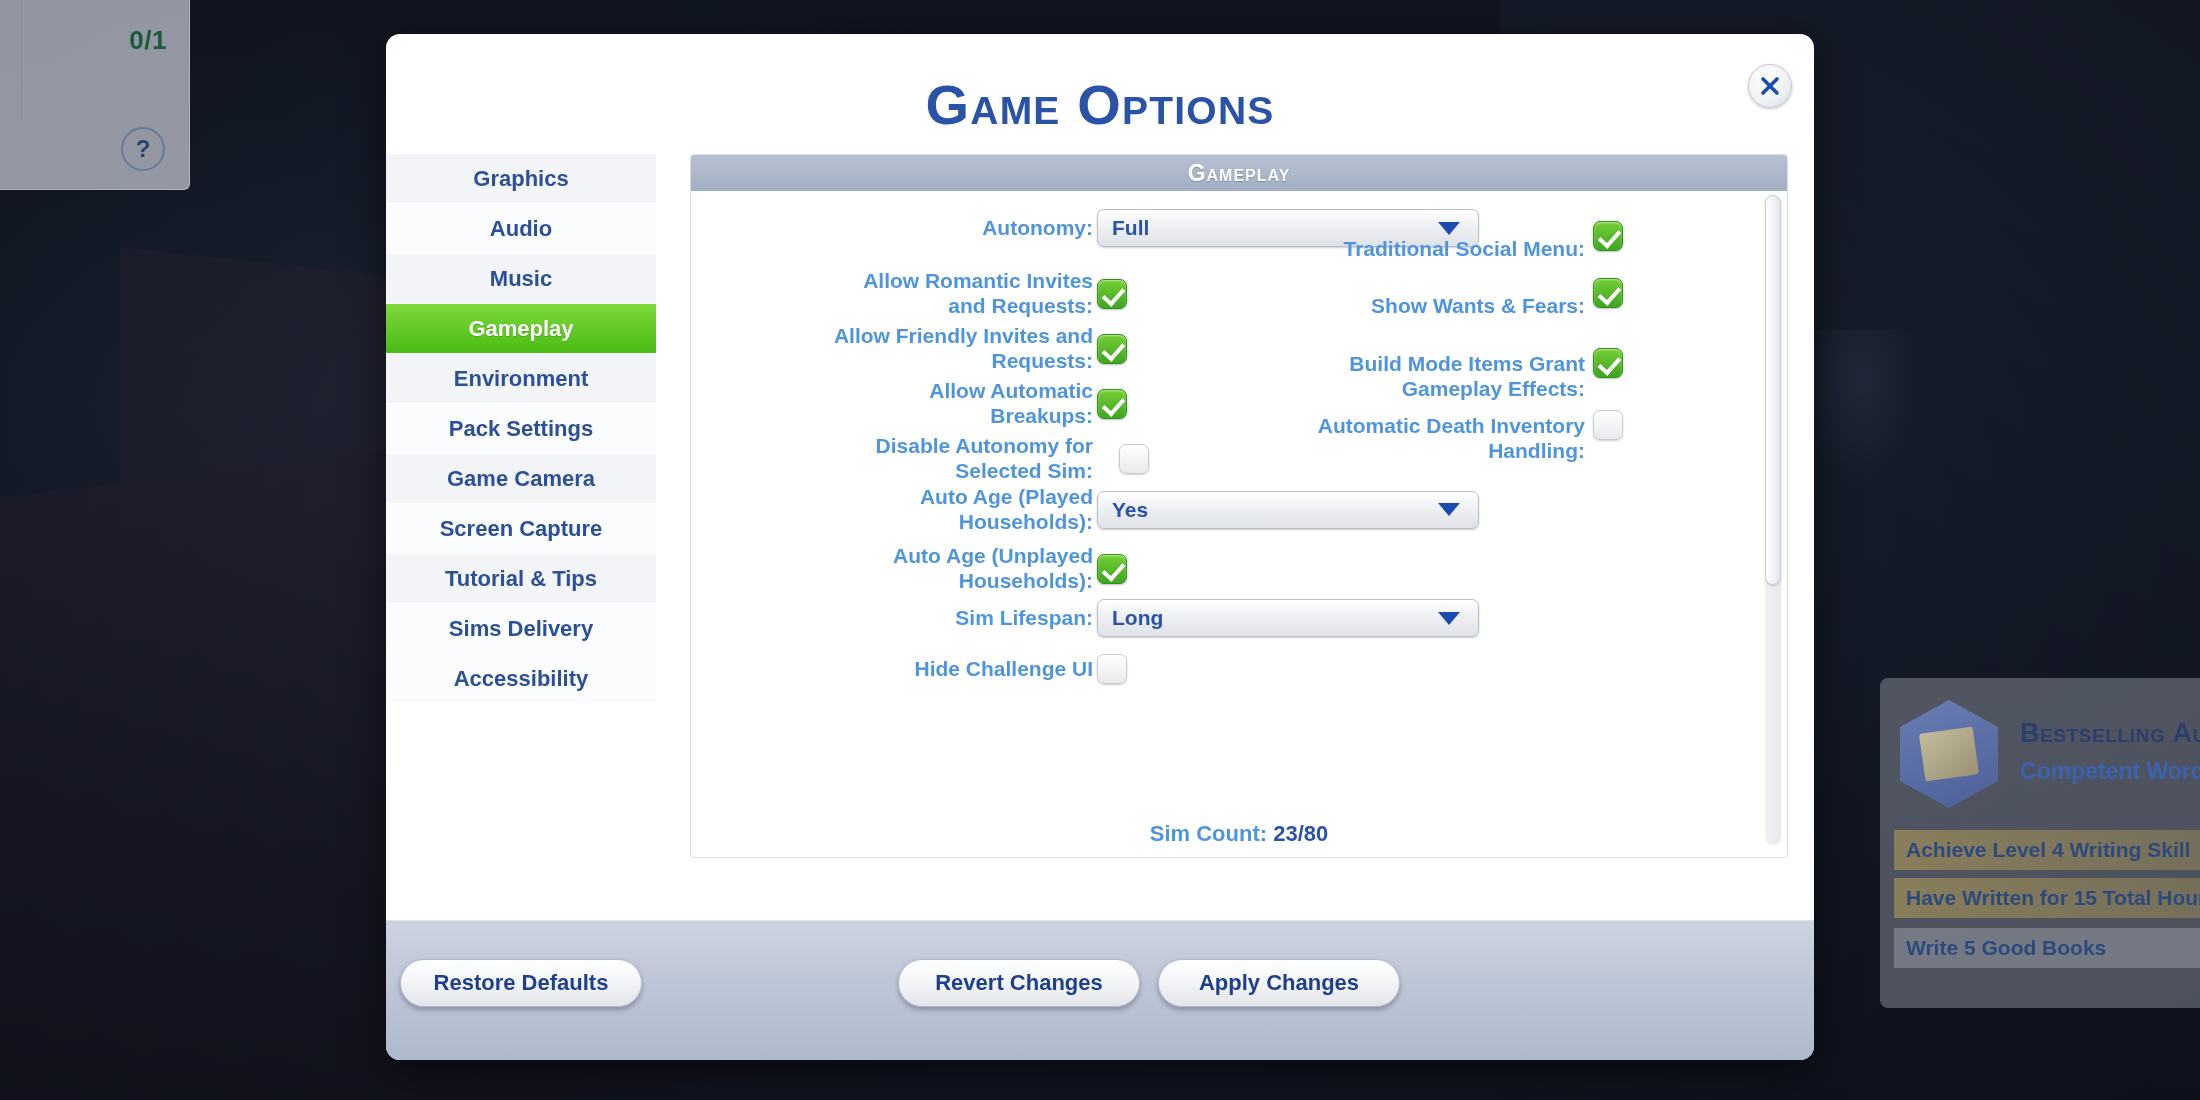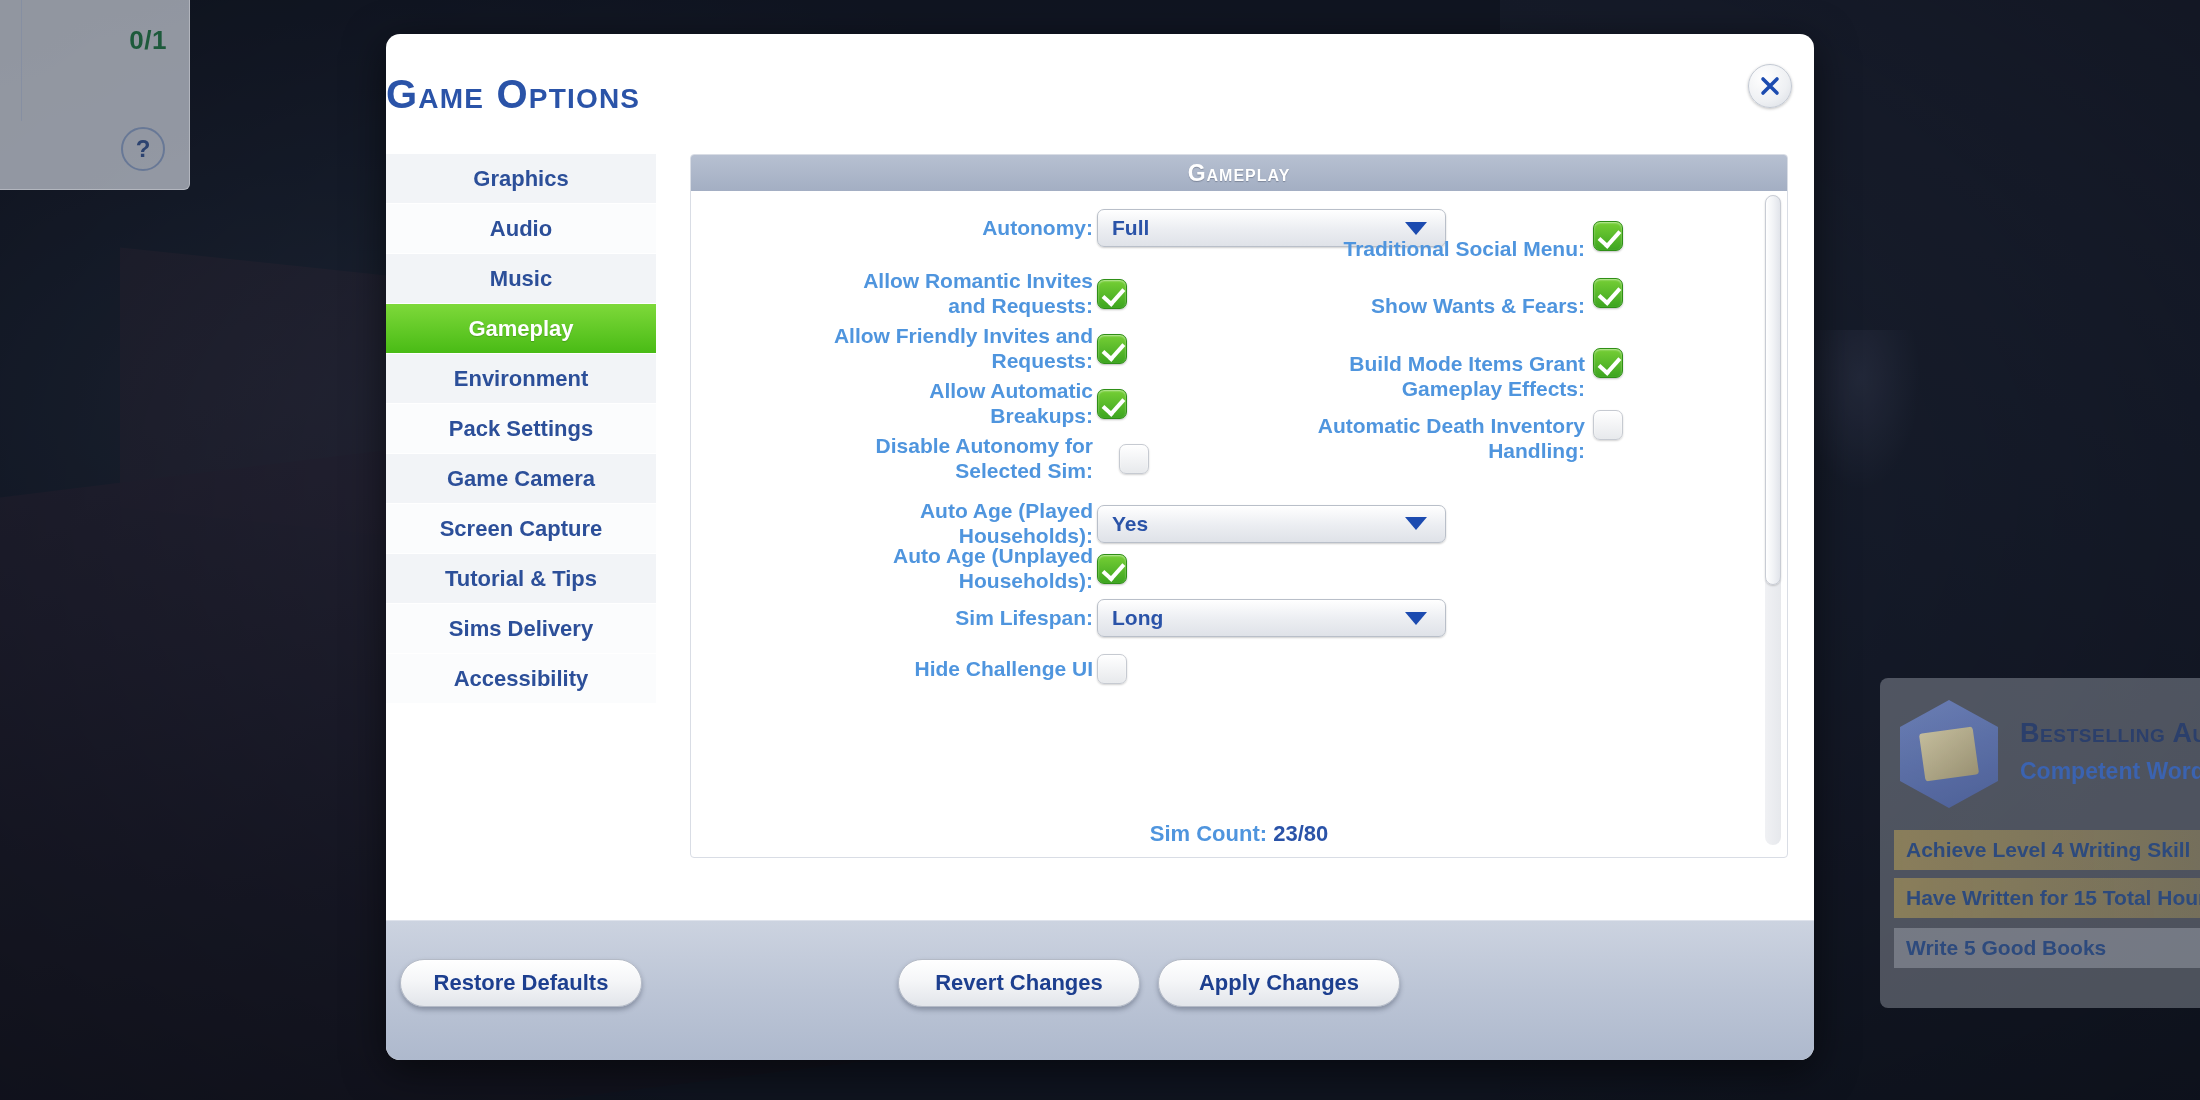--- a/index.html
+++ b/index.html
@@ -136,22 +136,22 @@
     position: absolute;
     left: 386px; top: 34px; width: 1428px; height: 1026px;
     background: #ffffff;
     border-radius: 14px;
     box-shadow: 0 10px 40px rgba(0,0,0,.55);
     overflow: hidden;
   }
 
   #dialog-title {
     position: absolute; left: 0; top: 38px; width: 100%;
-    text-align: left;
-    font-size: 40px; font-weight: bold;
+    text-align: center;
+    font-size: 56px; font-weight: bold;
     font-variant: small-caps;
     letter-spacing: 1.2px;
     color: #2a53a8;
   }
 
   #close-button {
     position: absolute; right: 22px; top: 30px;
     width: 44px; height: 44px; border-radius: 50%;
     background: radial-gradient(circle at 35% 30%, #ffffff 0%, #eef0f3 60%, #d7dbe2 100%);
     border: 1px solid #c3c9d3;
@@ -241,21 +241,21 @@
     transform: rotate(42deg);
   }
   .checkbox.off {
     background: linear-gradient(180deg, #ffffff 0%, #e7e9ec 100%);
     border: 1px solid #c6cad1;
     box-shadow: inset 0 1px 2px rgba(255,255,255,.9), 0 1px 2px rgba(0,0,0,.18);
   }
 
   
   .dropdown {
-    width: 349px; height: 38px;
+    width: 382px; height: 38px;
     border-radius: 7px;
     background: linear-gradient(180deg, #ffffff 0%, #eceef2 52%, #dfe2e8 100%);
     border: 1px solid #b9bfc9;
     box-shadow: 0 1px 2px rgba(0,0,0,.20), inset 0 1px 1px rgba(255,255,255,.9);
     display: flex; align-items: center;
     padding: 0 10px 0 14px;
     cursor: pointer;
     position: relative;
   }
   .dropdown .dd-value {
@@ -417,21 +417,21 @@
           <div class="checkbox on"></div>
         </div>
         <div class="opt-row col-left" style="top: 188px;">
           <div class="opt-label">Allow Automatic Breakups:</div>
           <div class="checkbox on"></div>
         </div>
         <div class="opt-row col-left" style="top: 243px; gap: 22px;">
           <div class="opt-label">Disable Autonomy for Selected Sim:</div>
           <div class="checkbox off"></div>
         </div>
-        <div class="opt-row col-left" style="top: 308px;">
+        <div class="opt-row col-left" style="top: 294px;">
           <div class="opt-label">Auto Age (Played Households):</div>
           <div class="dropdown">
             <span class="dd-value">Yes</span>
             <span class="dd-arrow"></span>
           </div>
         </div>
         <div class="opt-row col-left" style="top: 353px;">
           <div class="opt-label">Auto Age (Unplayed Households):</div>
           <div class="checkbox on"></div>
         </div>

